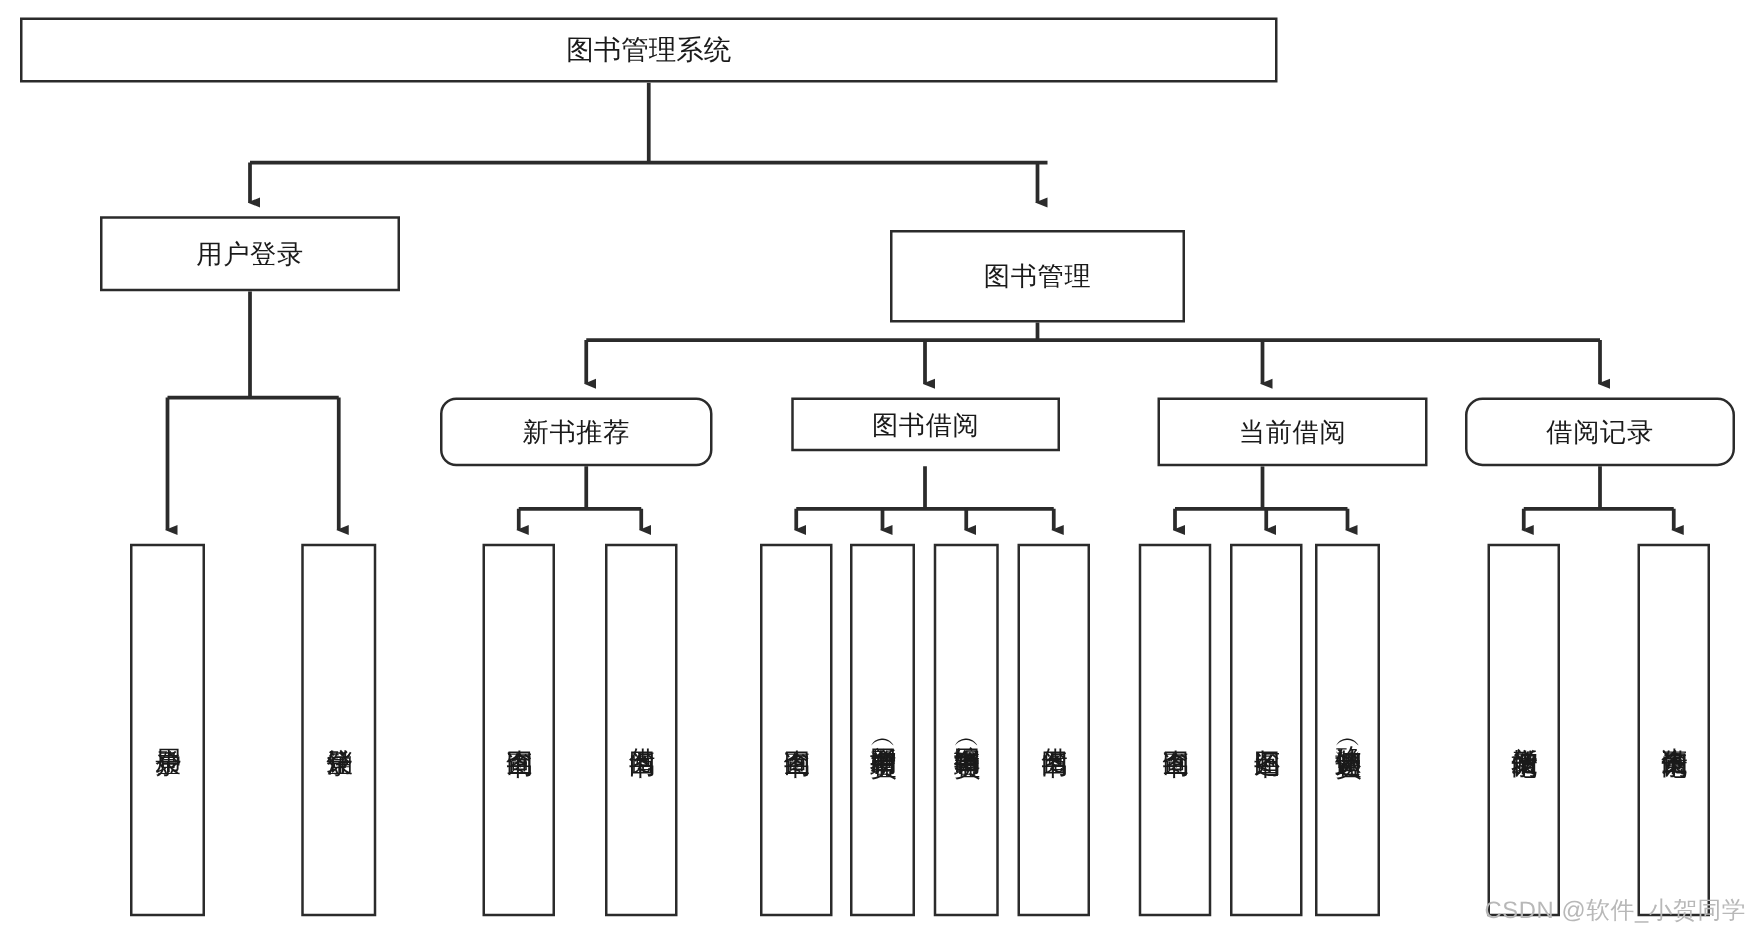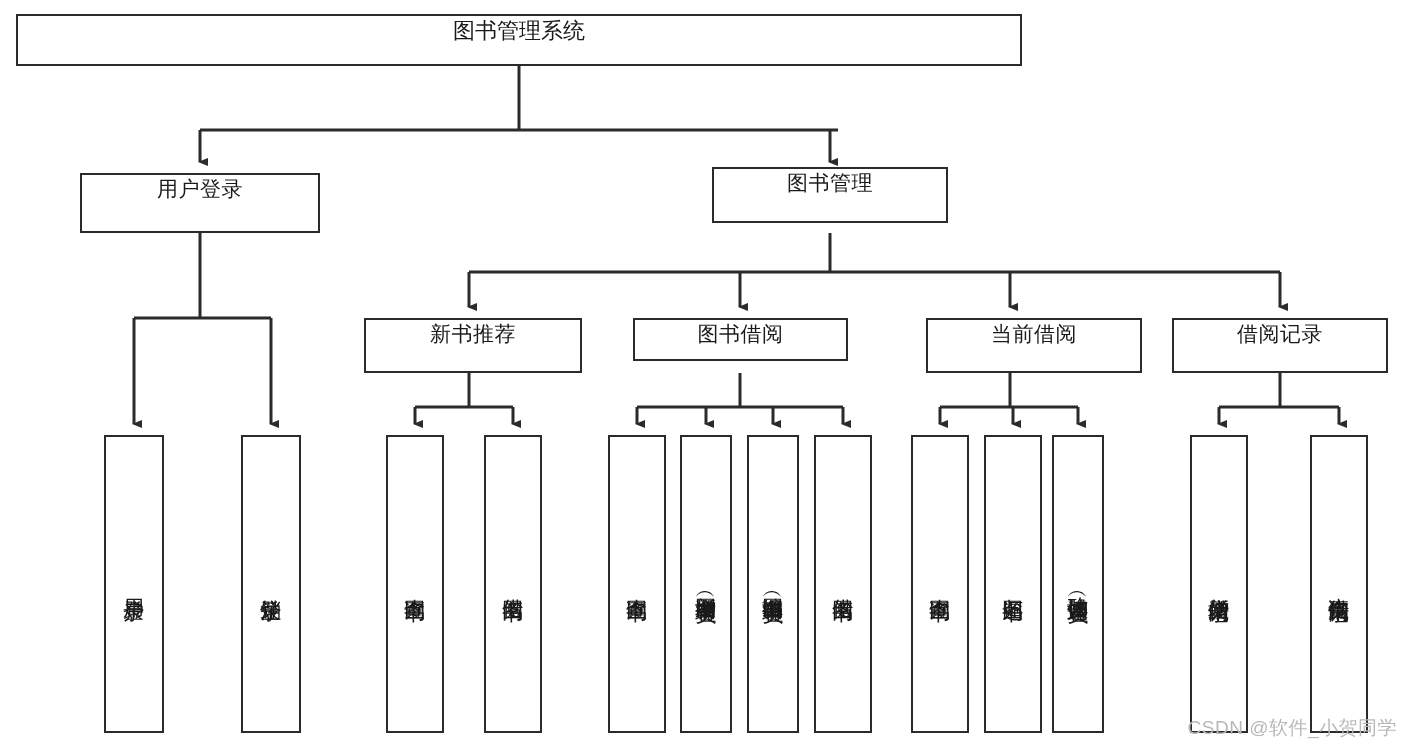--- a/index.html
+++ b/index.html
@@ -16,21 +16,21 @@
     height: 747px;
     background: #ffffff;
     overflow: hidden;
   }
   .node {
     position: absolute;
     box-sizing: border-box;
     border: 2px solid #2b2b2b;
     background: #ffffff;
     display: flex;
-    align-items: flex-start;
+    align-items: center;
     justify-content: center;
     color: #1a1a1a;
   }
   .node.h {
     font-size: 21px;
     letter-spacing: 0.5px;
   }
   .node.root {
     font-size: 22px;
   }
@@ -125,34 +125,34 @@
     </g>
   </svg>
 
   <div class="node root" style="left:16px; top:14px; width:1006px; height:52px;">
     <span>图书管理系统</span>
   </div>
 
   <div class="node h" style="left:80px; top:173px; width:240px; height:60px;">
     <span>用户登录</span>
   </div>
-  <div class="node h" style="left:712px; top:167px; width:236px; height:56px;">
+  <div class="node h" style="left:712px; top:184px; width:236px; height:74px;">
     <span>图书管理</span>
   </div>
 
-  <div class="node h" style="left:364px; top:318px; width:218px; height:55px;">
+  <div class="node h" style="left:352px; top:318px; width:218px; height:55px;border-radius:13px;">
     <span>新书推荐</span>
   </div>
   <div class="node h" style="left:633px; top:318px; width:215px; height:43px;">
     <span>图书借阅</span>
   </div>
   <div class="node h" style="left:902px; top:318px; width:216px; height:55px;margin-left:24px;">
     <span>当前借阅</span>
   </div>
-  <div class="node h" style="left:1172px; top:318px; width:216px; height:55px;">
+  <div class="node h" style="left:1172px; top:318px; width:216px; height:55px;border-radius:14px;">
     <span>借阅记录</span>
   </div>
 
   <div class="node v" style="left:104px; top:435px; width:60px; height:298px;">
     <span class="vtext">用户登录</span>
   </div>
   <div class="node v" style="left:241px; top:435px; width:60px; height:298px;">
     <span class="vtext">注销登录</span>
   </div>
 

